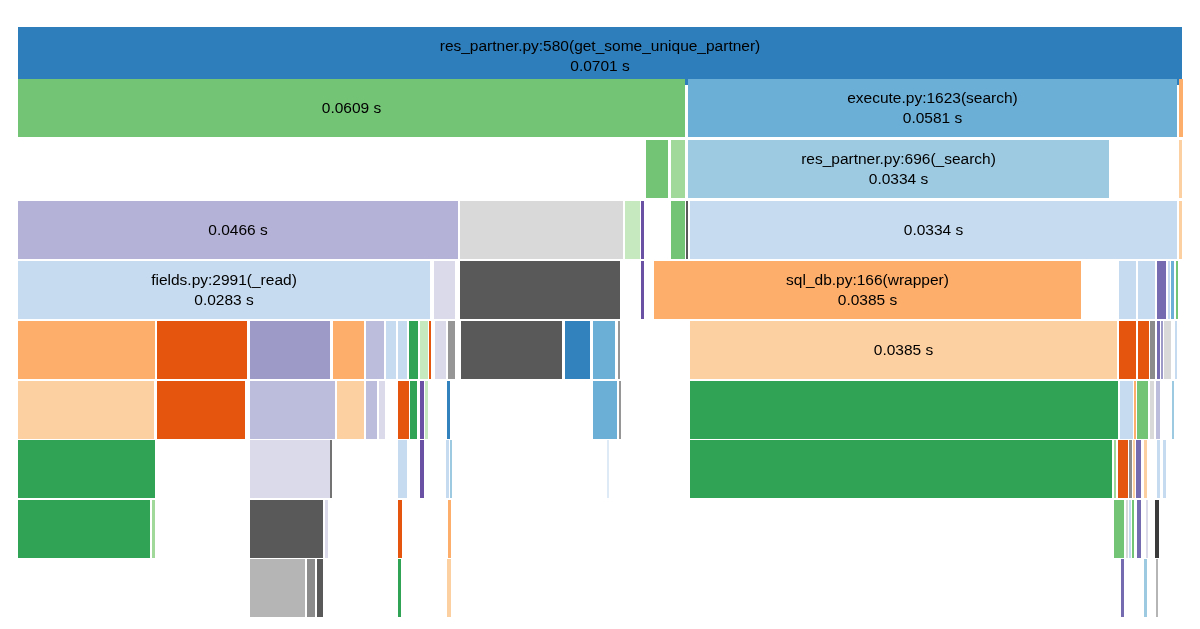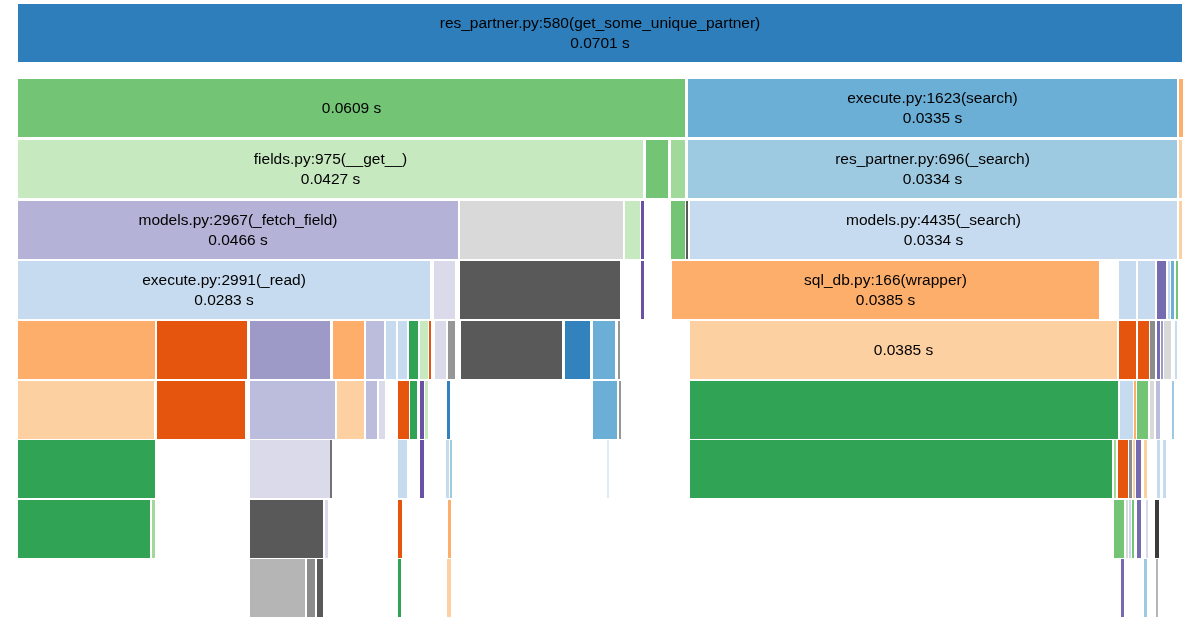--- a/index.html
+++ b/index.html
@@ -31,66 +31,60 @@
     font-size: 15.5px;
     line-height: 20px;
     white-space: nowrap;
     text-align: center;
   }
 </style>
 </head>
 <body>
 
 <div class="flame-wrap">
-    <div class="frame" title="res_partner.py:580(get_some_unique_partner) 0.0795 s" style="left: 18px; top: 4px; width: 1164px; height: 58px; background: rgb(46, 126, 188);">
+    <div class="frame" title="res_partner.py:580(get_some_unique_partner) 0.0795 s" style="left: 18px; top: 27px; width: 1164px; height: 58px; background: rgb(46, 126, 188);">
       <span class="frame-label">res_partner.py:580(get_some_unique_partner)</span>
       <span class="frame-time">0.0701 s</span>
     </div>
     <div class="frame" title="res_partner.py:573(convert_to_list_partner) 0.0457 s" style="left: 18px; top: 79px; width: 667px; height: 58px; background: rgb(116, 196, 118);">
       <span class="frame-time">0.0609 s</span>
     </div>
     <div class="frame" title="models.py:1623(search) 0.0335 s" style="left: 688px; top: 79px; width: 489px; height: 58px; background: rgb(107, 174, 214);">
       <span class="frame-label">execute.py:1623(search)</span>
-      <span class="frame-time">0.0335 s</span>
+      <span class="frame-time">0.0581 s</span>
     </div>
     <div class="frame" title="" style="left: 1179px; top: 79px; width: 4px; height: 58px; background: rgb(253, 174, 107);"></div>
-    <div class="frame" title="fields.py:975(__get__) 0.0427 s" style="left: 18px; top: 140px; width: 625px; height: 58px; background: rgb(199, 233, 192);">
-      <span class="frame-label">fields.py:975(__get__)</span>
-      <span class="frame-time">0.0427 s</span>
-    </div>
     <div class="frame" title="" style="left: 646px; top: 140px; width: 22px; height: 58px; background: rgb(116, 196, 118);"></div>
     <div class="frame" title="" style="left: 671px; top: 140px; width: 14px; height: 58px; background: rgb(161, 217, 155);"></div>
-    <div class="frame" title="res_partner.py:696(_search) 0.0334 s" style="left: 688px; top: 140px; width: 489px; height: 58px; background: rgb(158, 202, 225);">
+    <div class="frame" title="res_partner.py:696(_search) 0.0334 s" style="left: 688px; top: 140px; width: 421px; height: 58px; background: rgb(158, 202, 225);">
       <span class="frame-label">res_partner.py:696(_search)</span>
       <span class="frame-time">0.0334 s</span>
     </div>
     <div class="frame" title="" style="left: 1179px; top: 140px; width: 3px; height: 58px; background: rgb(253, 208, 162);"></div>
     <div class="frame" title="models.py:2967(_fetch_field) 0.0301 s" style="left: 18px; top: 201px; width: 440px; height: 58px; background: rgb(180, 178, 214);">
-      <span class="frame-label">models.py:2967(_fetch_field)</span>
       <span class="frame-time">0.0466 s</span>
     </div>
     <div class="frame" title="" style="left: 460px; top: 201px; width: 163px; height: 58px; background: rgb(217, 217, 217);"></div>
     <div class="frame" title="" style="left: 625px; top: 201px; width: 15px; height: 58px; background: rgb(199, 233, 192);"></div>
     <div class="frame" title="" style="left: 641px; top: 201px; width: 3px; height: 58px; background: rgb(106, 81, 163);"></div>
     <div class="frame" title="" style="left: 671px; top: 201px; width: 14px; height: 58px; background: rgb(116, 196, 118);"></div>
     <div class="frame" title="" style="left: 686px; top: 201px; width: 2px; height: 58px; background: rgb(89, 89, 89);"></div>
     <div class="frame" title="models.py:4435(_search) 0.0334 s" style="left: 690px; top: 201px; width: 487px; height: 58px; background: rgb(198, 219, 239);">
-      <span class="frame-label">models.py:4435(_search)</span>
       <span class="frame-time">0.0334 s</span>
     </div>
     <div class="frame" title="" style="left: 1179px; top: 201px; width: 3px; height: 58px; background: rgb(253, 208, 162);"></div>
     <div class="frame" title="models.py:2991(_read) 0.0283 s" style="left: 18px; top: 261px; width: 412px; height: 58px; background: rgb(198, 219, 239);">
-      <span class="frame-label">execute.py:2991(_read)</span>
+      <span class="frame-label">fields.py:2991(_read)</span>
       <span class="frame-time">0.0283 s</span>
     </div>
     <div class="frame" title="" style="left: 434px; top: 261px; width: 21px; height: 58px; background: rgb(218, 218, 235);"></div>
     <div class="frame" title="" style="left: 460px; top: 261px; width: 160px; height: 58px; background: rgb(89, 89, 89);"></div>
     <div class="frame" title="" style="left: 641px; top: 261px; width: 3px; height: 58px; background: rgb(106, 81, 163);"></div>
     <div class="frame" title="" style="left: 686px; top: 261px; width: 3px; height: 58px; background: rgb(150, 150, 150);"></div>
-    <div class="frame" title="sql_db.py:166(wrapper) 0.0385 s" style="left: 672px; top: 261px; width: 427px; height: 58px; background: rgb(253, 174, 107);">
+    <div class="frame" title="sql_db.py:166(wrapper) 0.0385 s" style="left: 654px; top: 261px; width: 427px; height: 58px; background: rgb(253, 174, 107);">
       <span class="frame-label">sql_db.py:166(wrapper)</span>
       <span class="frame-time">0.0385 s</span>
     </div>
     <div class="frame" title="" style="left: 1119px; top: 261px; width: 17px; height: 58px; background: rgb(198, 219, 239);"></div>
     <div class="frame" title="" style="left: 1138px; top: 261px; width: 17px; height: 58px; background: rgb(198, 219, 239);"></div>
     <div class="frame" title="" style="left: 1157px; top: 261px; width: 9px; height: 58px; background: rgb(117, 107, 177);"></div>
     <div class="frame" title="" style="left: 1168px; top: 261px; width: 2px; height: 58px; background: rgb(198, 219, 239);"></div>
     <div class="frame" title="" style="left: 1171px; top: 261px; width: 3px; height: 58px; background: rgb(107, 174, 214);"></div>
     <div class="frame" title="" style="left: 1176px; top: 261px; width: 2px; height: 58px; background: rgb(116, 196, 118);"></div>
     <div class="frame" title="" style="left: 18px; top: 321px; width: 137px; height: 58px; background: rgb(253, 174, 107);"></div>

